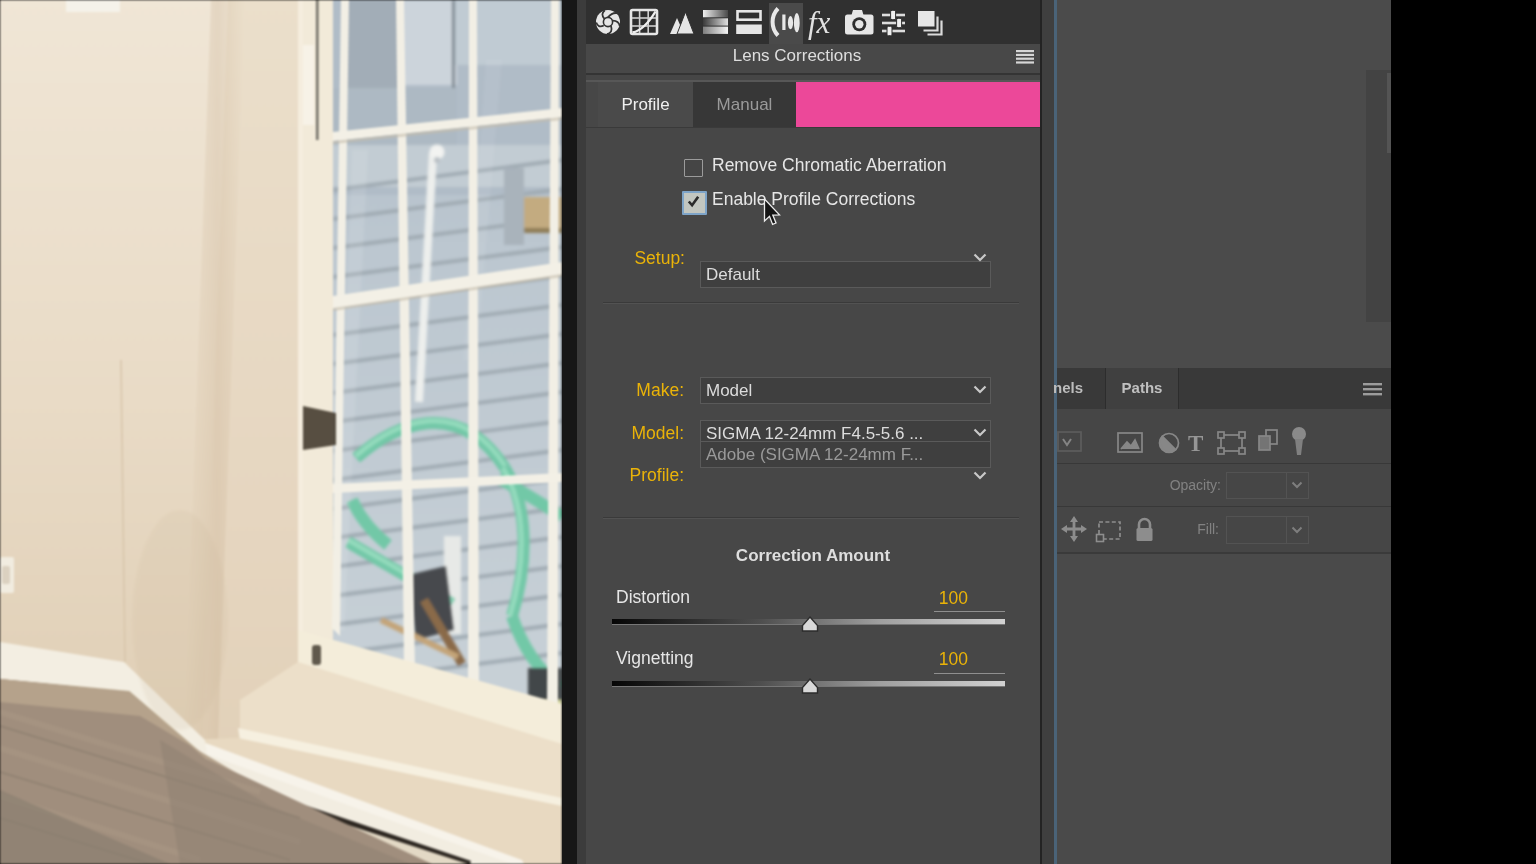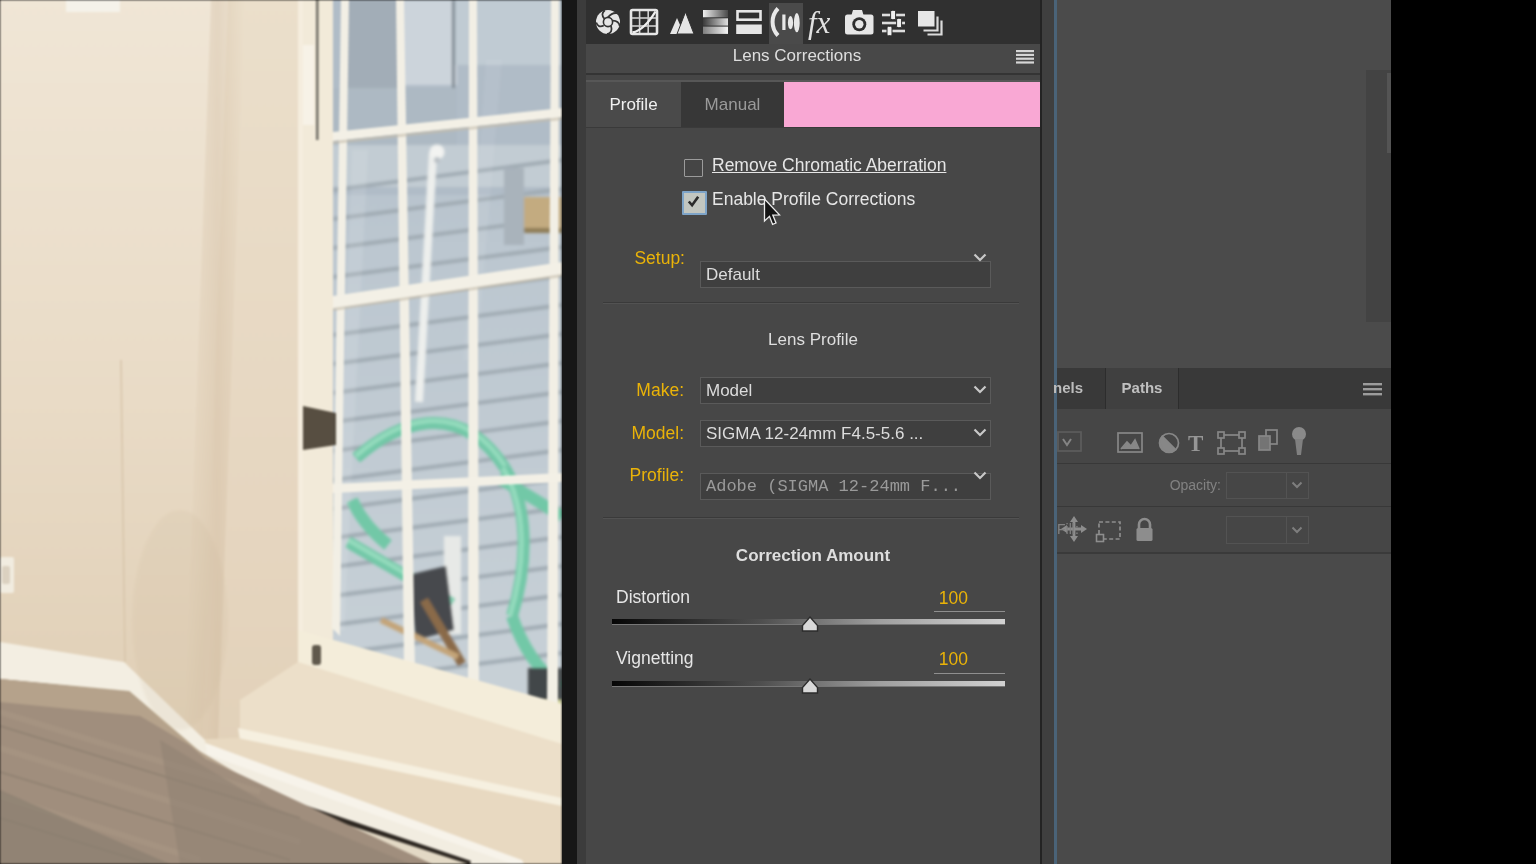--- a/index.html
+++ b/index.html
@@ -10,21 +10,21 @@
   #gap1{left:562px;top:0;width:15px;height:864px;background:#171717;}
   #gap2{left:577px;top:0;width:9px;height:864px;background:#3c3c3c;}
   #panel{left:586px;top:0;width:454px;height:864px;background:#474747;}
   #toolbar{left:0;top:0;width:454px;height:44px;background:#303030;}
   #seltab{left:183px;top:3px;width:34px;height:41px;background:#4a4a4a;}
   #titlebar{left:0;top:44px;width:454px;height:29px;background:#484848;}
   #titletext{left:-16px;top:46px;width:454px;text-align:center;color:#dedede;font-size:17px;}
   #darkline{left:0;top:73px;width:454px;height:2px;background:#343434;}
   #midband{left:0;top:75px;width:454px;height:5px;background:#464646;}
   #liteline{left:0;top:80px;width:454px;height:2px;background:#575757;}
-  #tabrow{left:0;top:82px;width:454px;height:45px;background:#f9a8d4;}
+  #tabrow{left:12px;top:82px;width:454px;height:45px;background:#ec4899;}
   #tabprofile{left:0;top:0;width:95px;height:45px;background:#4a4a4a;color:#f0f0f0;
       font-size:17px;text-align:center;line-height:45px;}
   #tabmanual{left:95px;top:0;width:103px;height:45px;background:#373737;color:#9a9a9a;
       font-size:17px;text-align:center;line-height:45px;}
   #tabline{left:0;top:127px;width:454px;height:1px;background:#3a3a3a;}
   .cb{width:17px;height:16px;background:#454545;border:1.5px solid #9b9b9b;border-radius:1px;}
   .lbl{color:#e6e6e6;font-size:17.5px;white-space:nowrap;}
   .rlbl{color:#eab308;font-size:17.5px;text-align:right;white-space:nowrap;}
   .dd{width:284px;height:25px;background:#3f3f3f;border:1px solid #5a5a5a;color:#dcdcdc;
       font-size:17px;line-height:25px;padding-left:5px;box-sizing:content-box;}
@@ -294,40 +294,39 @@
   <div id="darkline" class="abs"></div>
   <div id="midband" class="abs"></div>
   <div id="liteline" class="abs"></div>
   <div id="tabrow" class="abs">
     <div id="tabprofile" class="abs">Profile</div>
     <div id="tabmanual" class="abs">Manual</div>
   </div>
   <div id="tabline" class="abs"></div>
 
   <div class="abs cb" style="left:98px;top:159px;"></div>
-  <div class="abs lbl" style="left:126px;top:155px;text-decoration:underline;">Remove Chromatic Aberration</div>
+  <div class="abs lbl" style="left:126px;top:155px;">Remove Chromatic Aberration</div>
 
   <div class="abs" style="left:96px;top:191px;width:21px;height:20px;background:#c2c6c0;border:2px solid #7ea4c8;border-radius:1px;"></div>
   <svg class="abs" style="left:100px;top:194px;" width="15" height="15" viewBox="0 0 16 16">
     <polyline points="3,8 6.5,12 13,3" stroke="#2b2b2b" stroke-width="2.8" fill="none"></polyline>
   </svg>
   <div class="abs lbl" style="left:126px;top:189px;">Enable Profile Corrections</div>
 
   <div class="abs rlbl" style="left:0px;top:248px;width:99px;">Setup:</div>
   <div class="abs dd" style="left:114px;top:261px;">Default</div>
 
   <div class="abs sep" style="top:302px;"></div>
 
-  <div class="abs heading" style="top:330px;">Lens Profile</div>
   <div class="abs rlbl" style="left:0px;top:380px;width:98px;">Make:</div>
   <div class="abs dd" style="left:114px;top:377px;">Model</div>
   <div class="abs rlbl" style="left:0px;top:423px;width:98px;">Model:</div>
   <div class="abs dd" style="left:114px;top:420px;">SIGMA 12-24mm F4.5-5.6 ...</div>
   <div class="abs rlbl" style="left:0px;top:465px;width:98px;">Profile:</div>
-  <div class="abs dd" style="left:114px;top:473px;color:#9a9a9a;font-family:Liberation Mono, monospace;">Adobe (SIGMA 12-24mm F...</div>
+  <div class="abs dd" style="left:114px;top:441px;color:#9a9a9a;">Adobe (SIGMA 12-24mm F...</div>
 
   <div class="abs sep" style="top:517px;"></div>
 
   <div class="abs heading" style="top:546px;font-weight:bold;">Correction Amount</div>
 
   <div class="abs lbl" style="left:30px;top:587px;">Distortion</div>
   <div class="abs rlbl" style="left:300px;top:588px;width:82px;">100</div>
   <div class="abs vline" style="left:348px;top:611px;"></div>
   <div class="abs track" style="left:26px;top:619px;"></div>
 
@@ -427,21 +426,21 @@
     </g>
     <g stroke="#8d8d8d" fill="none" stroke-width="1.7" stroke-dasharray="4,2.4">
       <rect x="39" y="7" width="21" height="17"></rect>
     </g>
     <rect x="36.5" y="19.5" width="7" height="7" fill="#464646" stroke="#8d8d8d" stroke-width="1.6" stroke-dasharray="0"></rect>
     <g>
       <path d="M79,13 L79,9.5 A5.5,5.5 0 0 1 90,9.5 L90,13" stroke="#8d8d8d" stroke-width="2.6" fill="none"></path>
       <rect x="76.5" y="13" width="16" height="13" rx="1.5" fill="#8d8d8d"></rect>
     </g>
   </svg>
-  <div class="abs" style="left:17px;top:521px;width:162px;color:#828282;font-size:14px;">Fill:</div>
+  <div class="abs" style="left:17px;top:521px;width:162px;text-align:right;color:#828282;font-size:14px;">Fill:</div>
   <div class="abs" style="left:186px;top:516px;width:59px;height:26px;border:1.5px solid #535353;"></div>
   <div class="abs" style="left:246px;top:516px;width:21px;height:26px;border:1.5px solid #535353;"></div>
   <svg class="abs" style="left:251px;top:526px;" width="12" height="8" viewBox="0 0 12 8">
     <polyline points="1.5,1.5 6,6 10.5,1.5" stroke="#7e7e7e" stroke-width="2" fill="none"></polyline>
   </svg>
   <div class="abs" style="left:17px;top:552px;width:334px;height:2px;background:#3a3a3a;"></div>
   <div class="abs" style="left:17px;top:554px;width:334px;height:310px;background:#4a4a4a;"></div>
 </div>
 
 </body></html>

